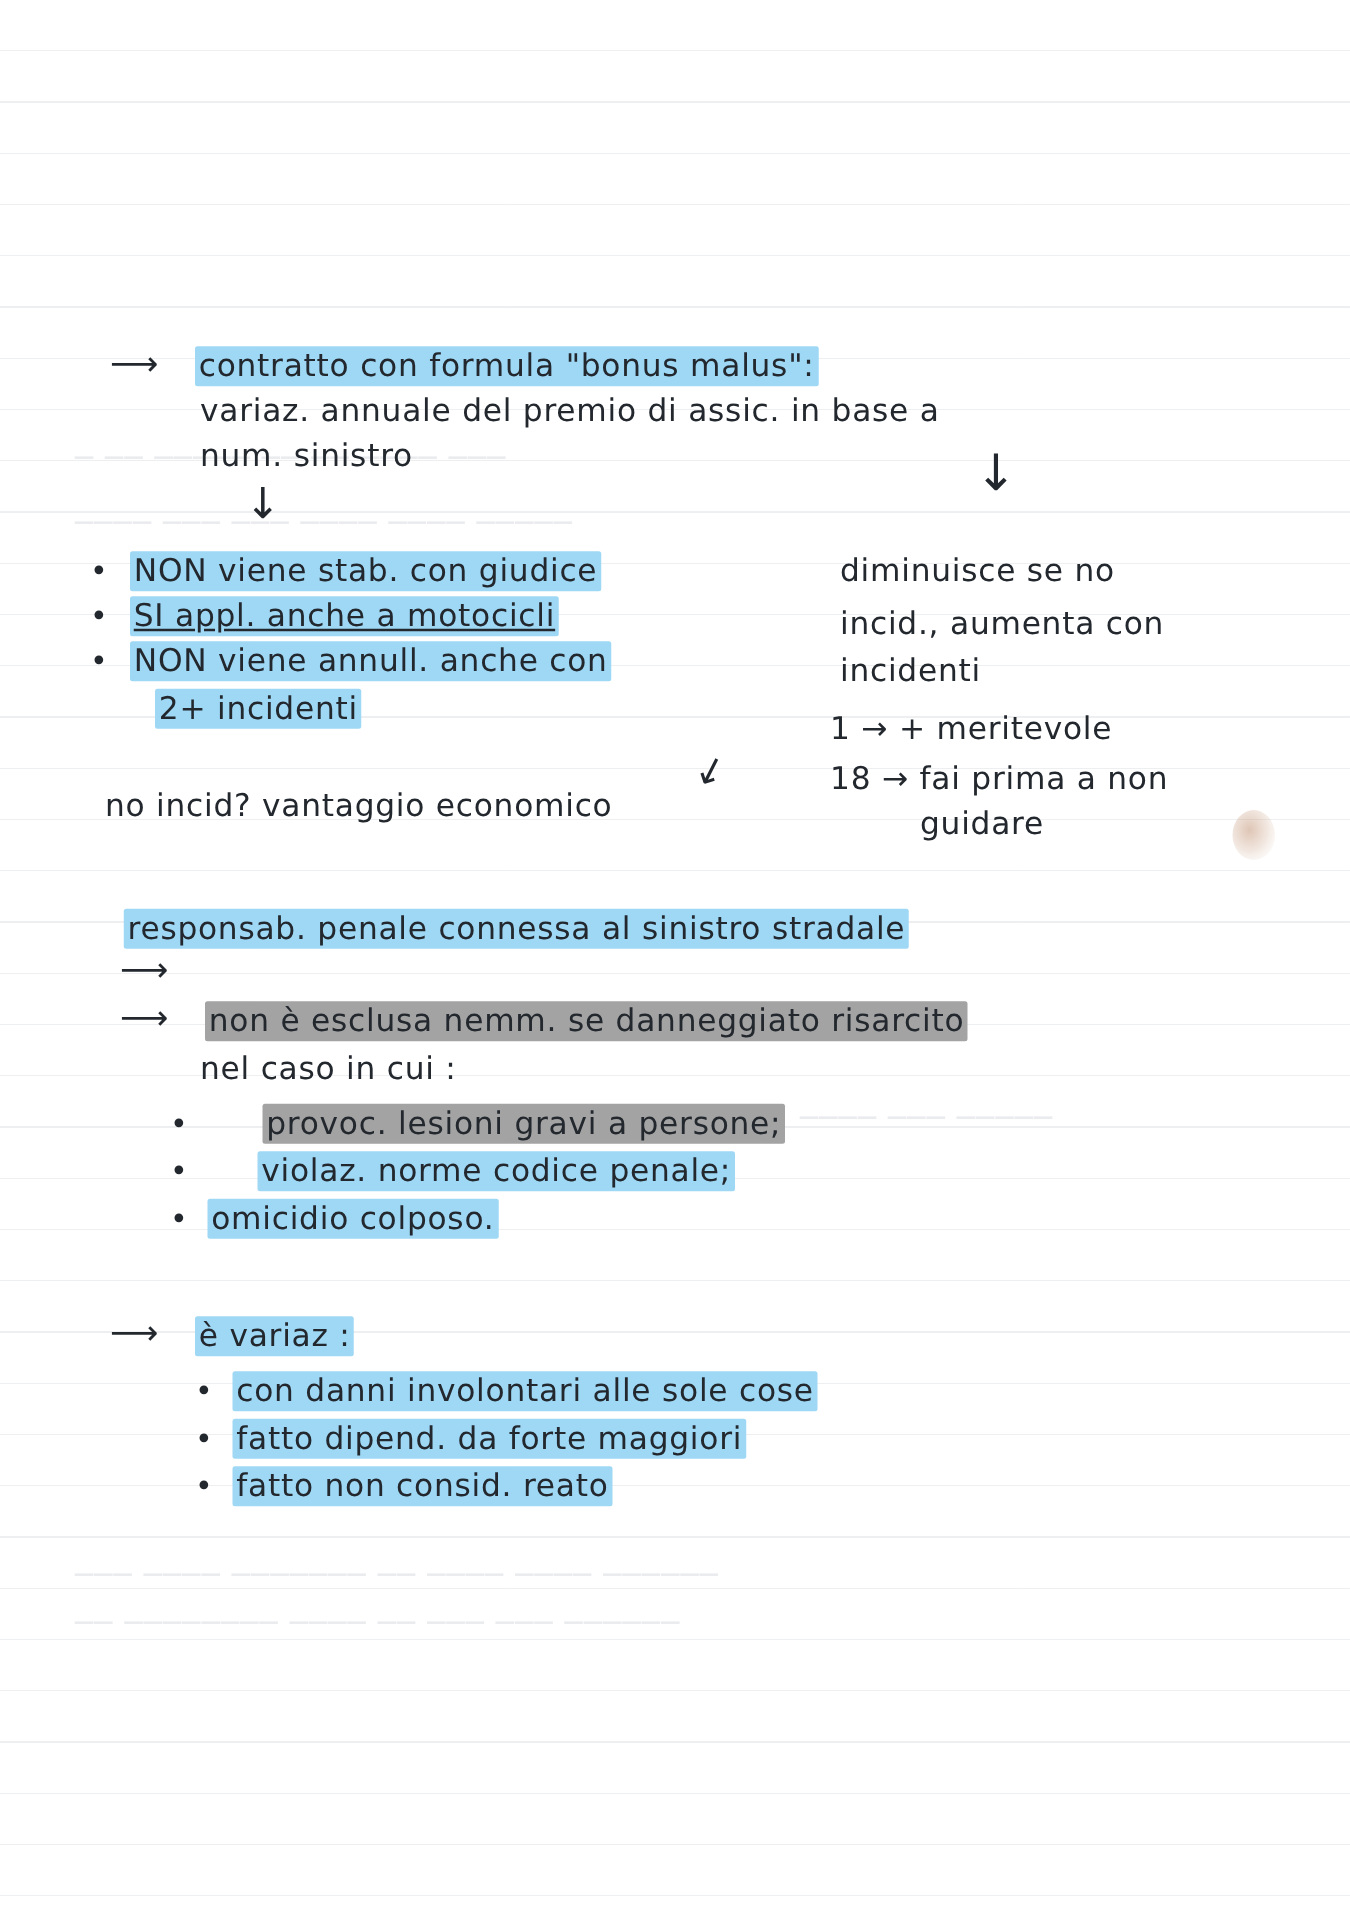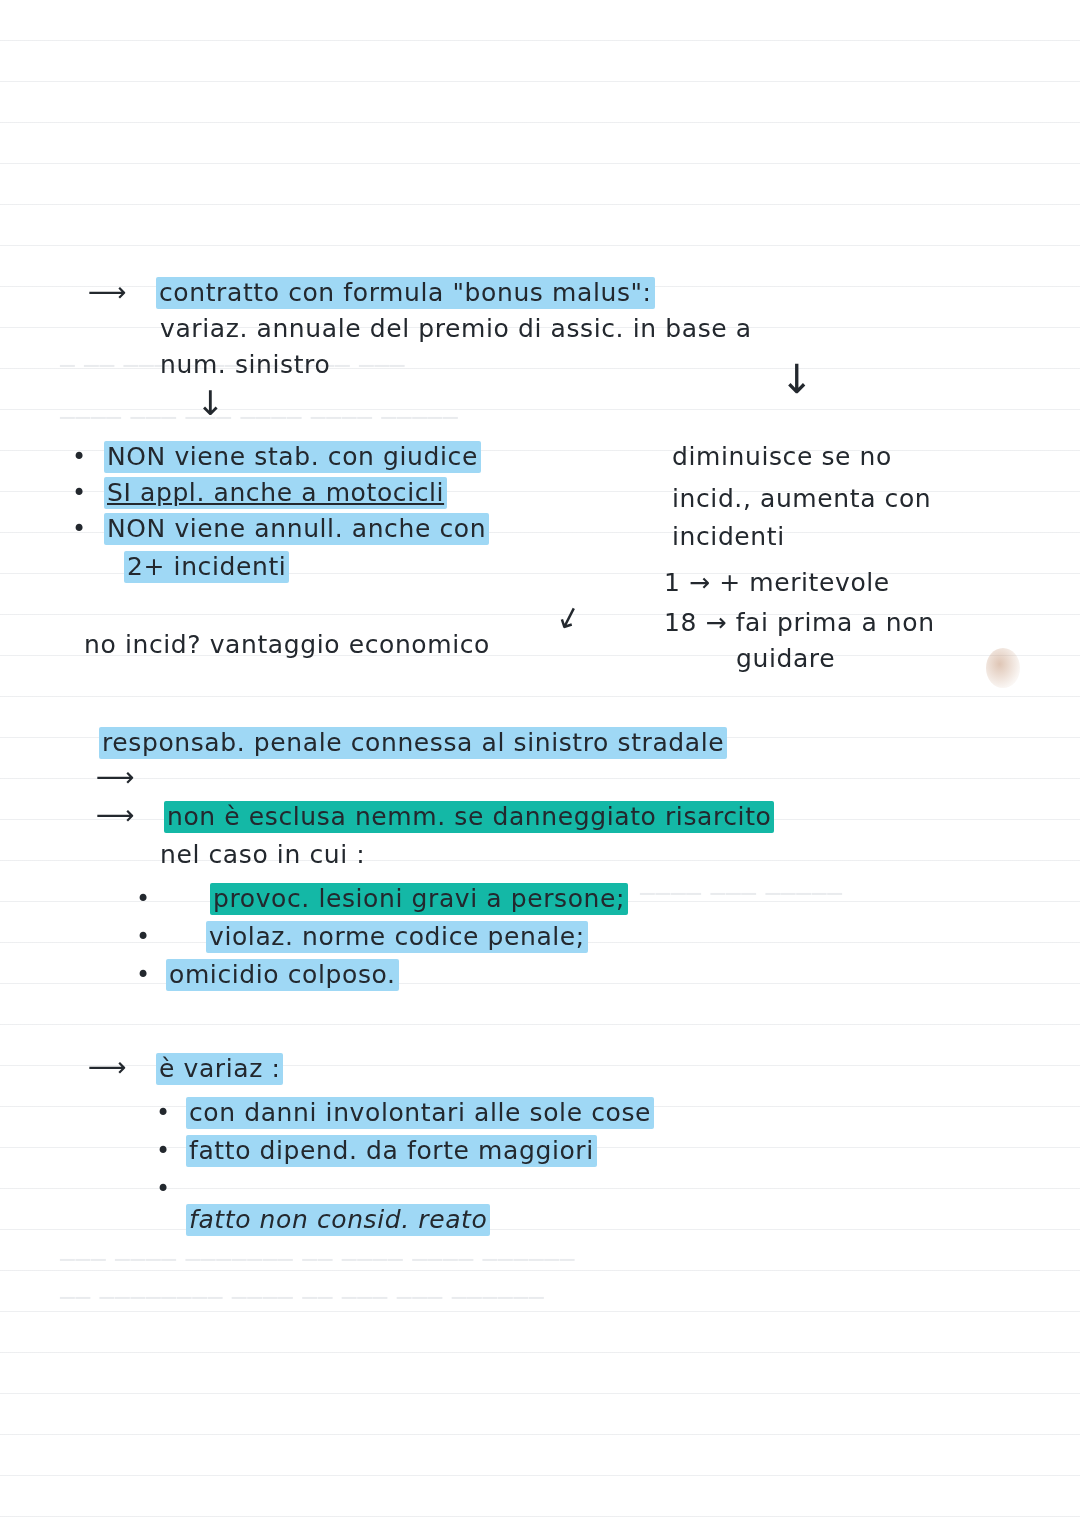--- a/index.html
+++ b/index.html
@@ -49,21 +49,21 @@
   }
 
   .hl {
     background: #9fd8f5;
     box-decoration-break: clone;
     -webkit-box-decoration-break: clone;
     padding: 1px 3px 2px 3px;
     border-radius: 2px;
   }
   .hl-soft {
-    background: #14b8a6;
+    background: #a3a3a3;
     padding: 1px 3px 2px 3px;
     border-radius: 2px;
   }
 
   .bullet {
     position: absolute;
     color: #23282e;
     font-size: 24px;
     line-height: 34px;
   }
@@ -193,17 +193,17 @@
   <div class="hw" style="left:186px; top:1096px;">
     <span class="hl">con danni involontari alle sole cose</span>
   </div>
 
   <div class="bullet" style="left:156px; top:1134px;">•</div>
   <div class="hw" style="left:186px; top:1134px;">
     <span class="hl">fatto dipend. da forte maggiori</span>
   </div>
 
   <div class="bullet" style="left:156px; top:1172px;">•</div>
-  <div class="hw" style="left:186px; top:1203px;font-style:italic;">
+  <div class="hw" style="left:186px; top:1172px;">
     <span class="hl">fatto non consid. reato</span>
   </div>
 
 </div>
 
 </body></html>

